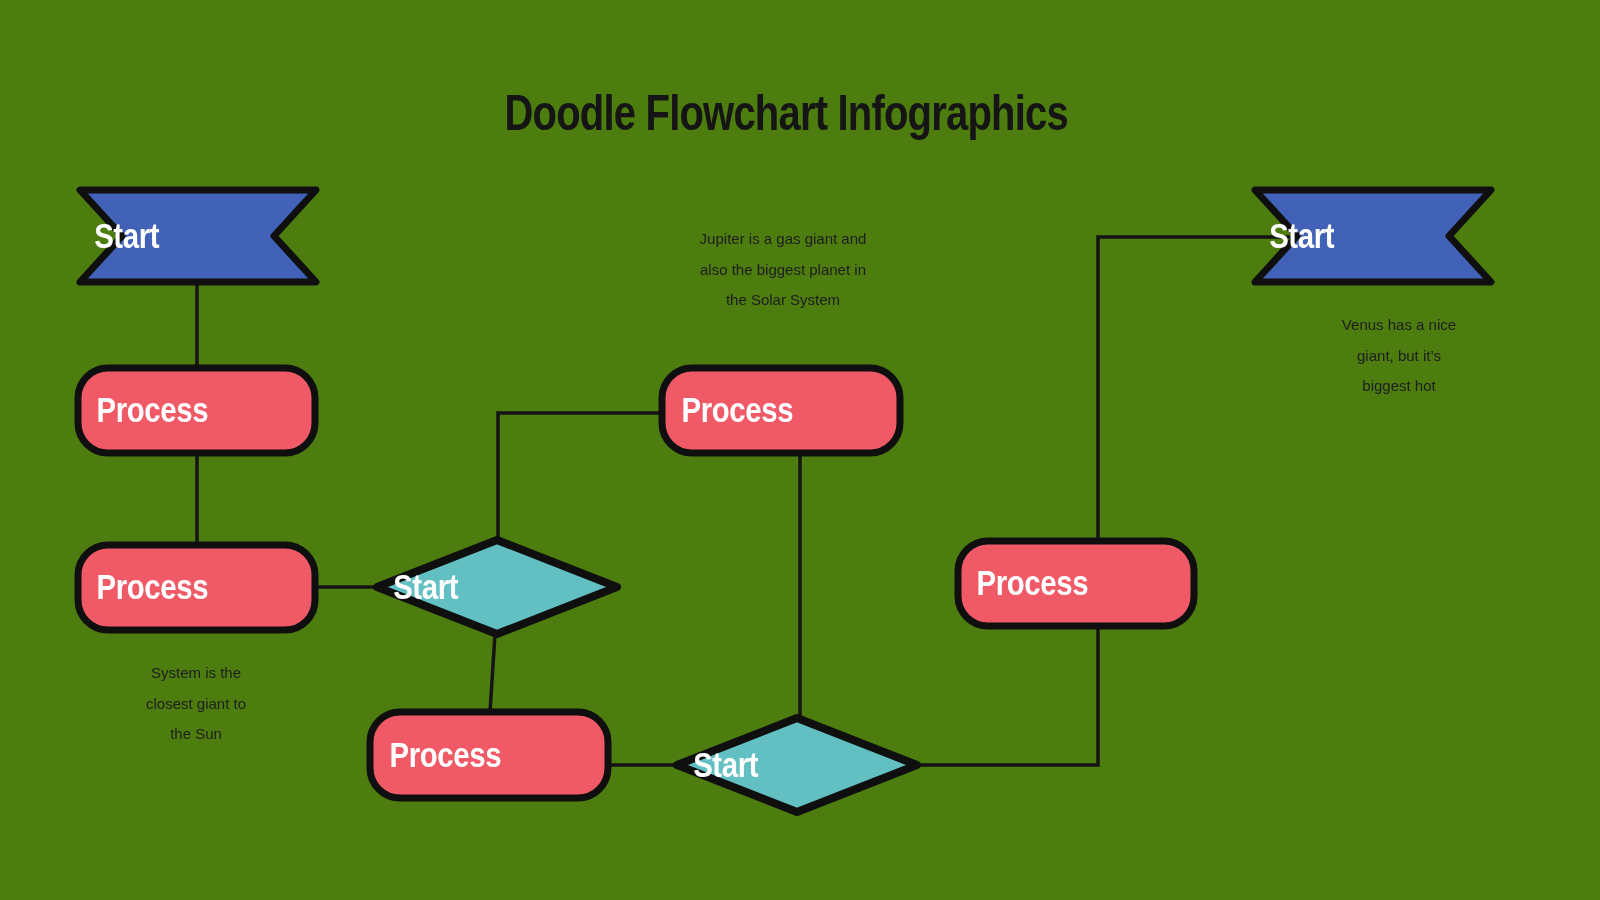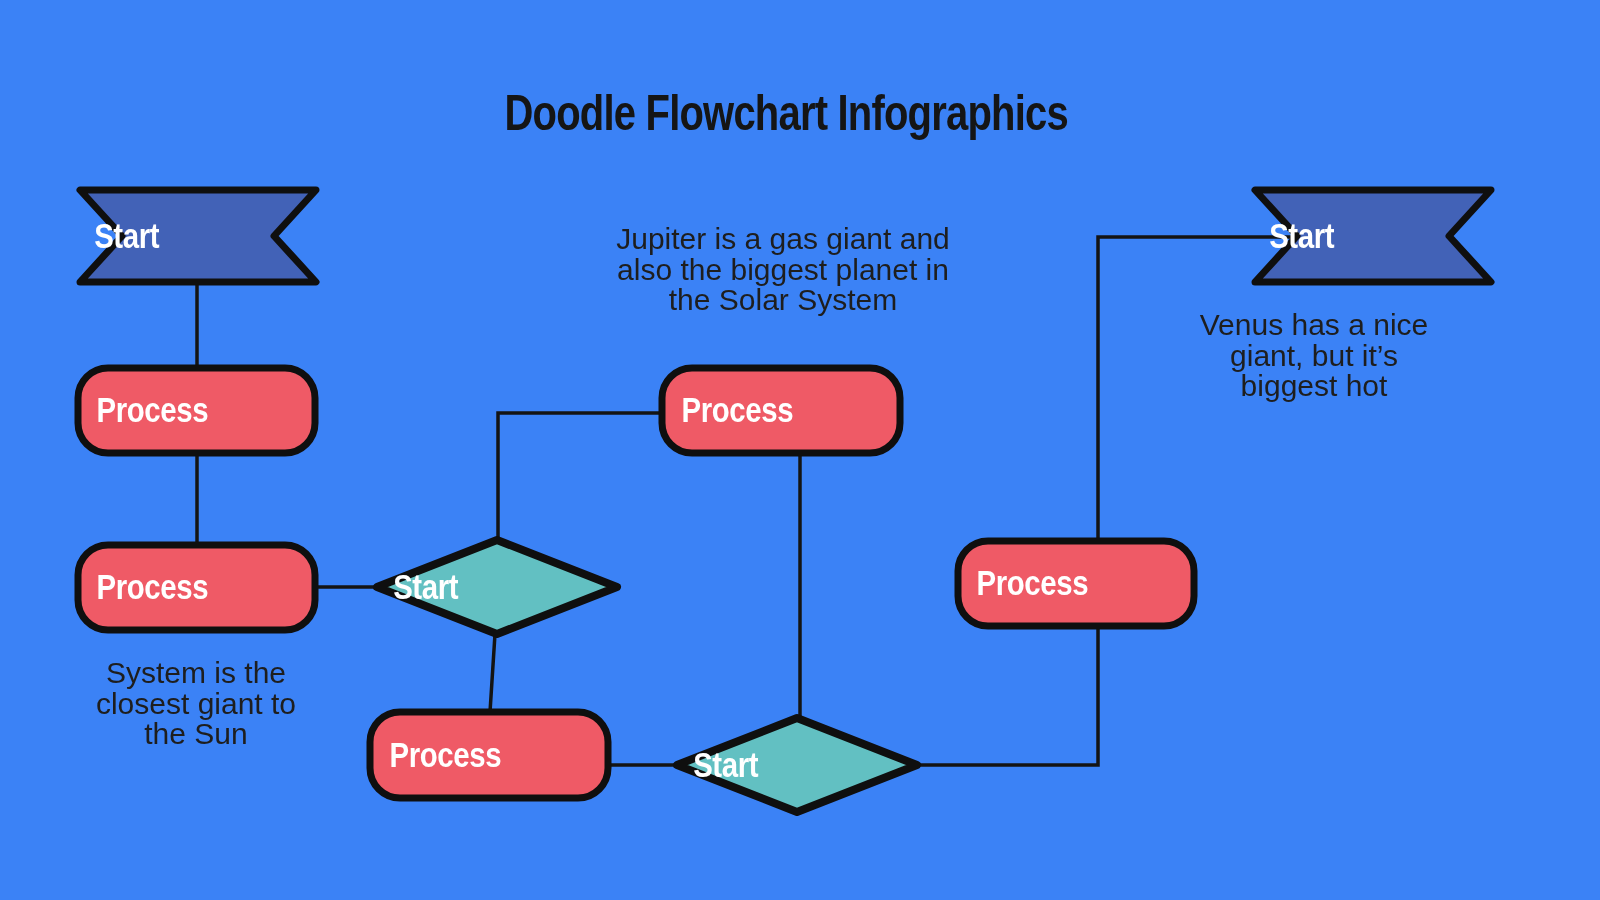--- a/index.html
+++ b/index.html
@@ -1,26 +1,26 @@
 <!DOCTYPE html>
 <html><head>
 <meta charset="utf-8">
 <style>
   html,body{margin:0;padding:0;background:#ffffff;}
-  #stage{position:relative;width:1600px;height:900px;background:#3b82f6;overflow:hidden;
+  #stage{position:relative;width:1600px;height:900px;background:#4d7c0f;overflow:hidden;
          font-family:"Liberation Sans",sans-serif;}
   #diagram-svg{position:absolute;left:0;top:0;}
   .page-title{position:absolute;left:0;top:84px;width:1572px;text-align:center;
         font-size:50px;font-weight:700;color:#151515;}
   .page-title .squeeze{display:inline-block;transform:scaleX(0.80);letter-spacing:-1px;
         font-family:"Liberation Sans",sans-serif;}
   .node-label{position:absolute;width:220px;height:44px;display:flex;align-items:center;
         color:#ffffff;font-size:35px;font-weight:700;pointer-events:none;}
   .node-label .squeeze{display:inline-block;transform:scaleX(0.84);letter-spacing:-0.5px;}
-  .annotation{position:absolute;text-align:center;color:#1e1e1e;font-size:30px;line-height:30.5px;}
+  .annotation{position:absolute;text-align:center;color:#1e1e1e;font-size:15px;line-height:30.5px;}
   .annotation span{display:block;}
 </style>
 </head>
 <body>
 
 <div id="stage">
 
   <svg id="diagram-svg" width="1600" height="900" viewBox="0 0 1600 900">
 
     <g stroke="#141414" stroke-width="3.5" fill="none" stroke-linecap="round">
@@ -84,19 +84,19 @@
   <div class="annotation" style="left:593px;top:224px;width:380px;">
     <span>Jupiter is a gas giant and</span>
     <span>also the biggest planet in</span>
     <span>the Solar System</span>
   </div>
   <div class="annotation" style="left:36px;top:658px;width:320px;">
     <span>System is the</span>
     <span>closest giant to</span>
     <span>the Sun</span>
   </div>
-  <div class="annotation" style="left:1154px;top:310px;width:320px;">
+  <div class="annotation" style="left:1239px;top:310px;width:320px;">
     <span>Venus has a nice</span>
     <span>giant, but it’s</span>
     <span>biggest hot</span>
   </div>
 
 </div>
 
 </body></html>

